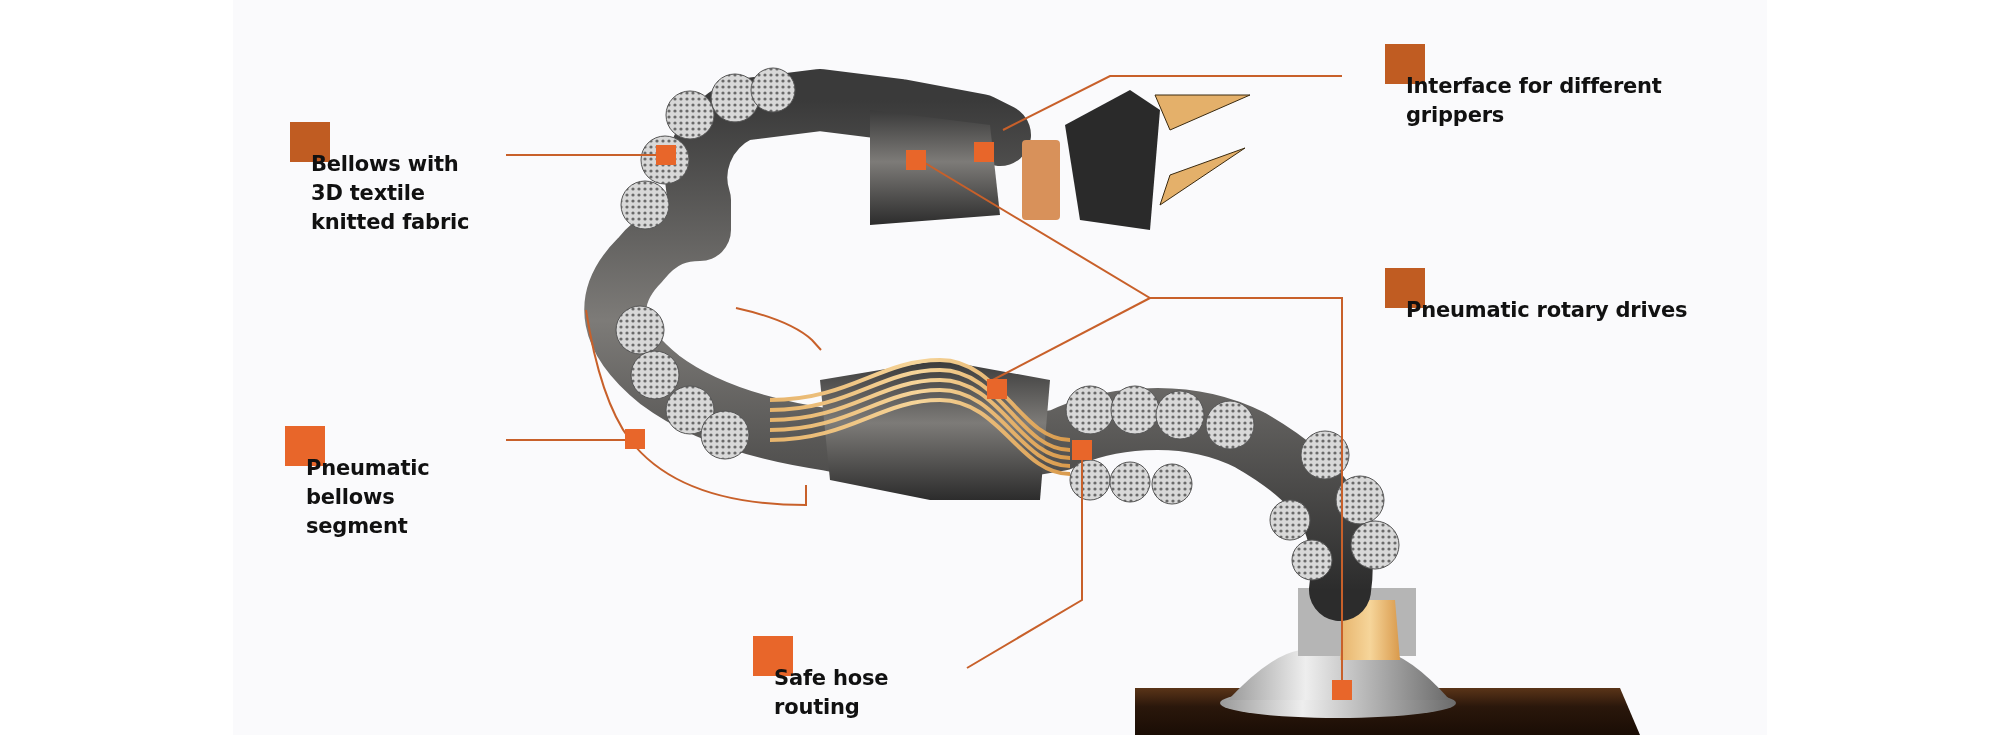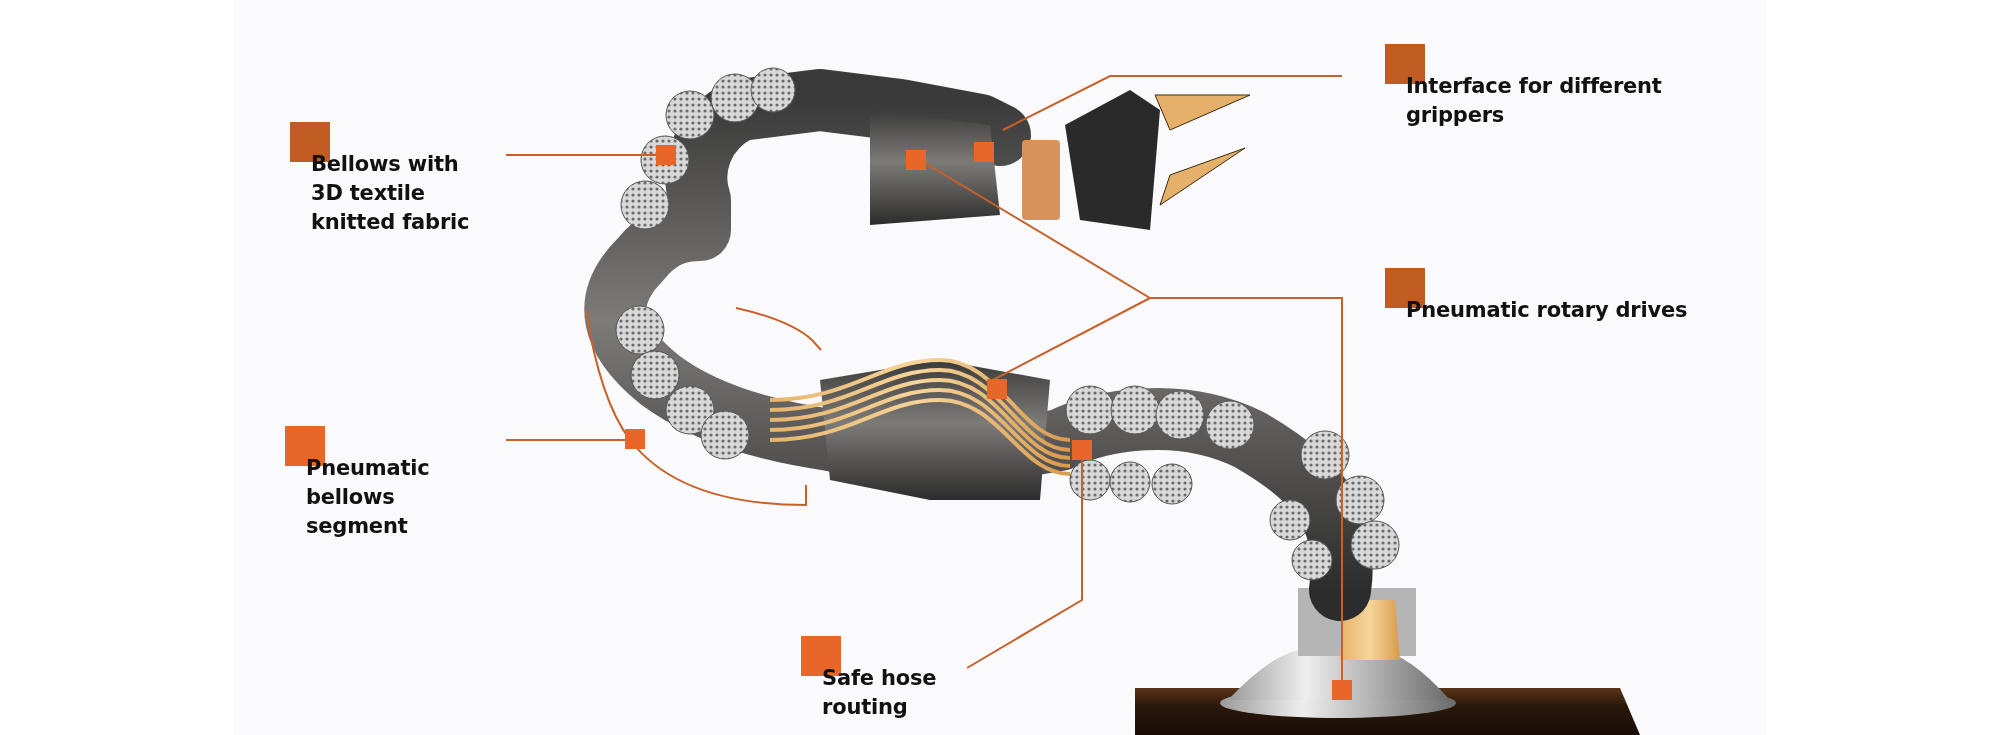--- a/index.html
+++ b/index.html
@@ -140,17 +140,17 @@
   <span class="txt">Pneumatic rotary drives</span>
 </div>
 
 <div class="label" style="left:306px; top:434px;margin-top:20px;">
   <span class="sq" style="background:#e8662a;"></span>
   <span class="txt">Pneumatic
 bellows
 segment</span>
 </div>
 
-<div class="label" style="left:822px; top:664px;">
+<div class="label" style="left:774px; top:664px;">
   <span class="sq" style="background:#e8662a;"></span>
   <span class="txt">Safe hose
 routing</span>
 </div>
 
 </body></html>

